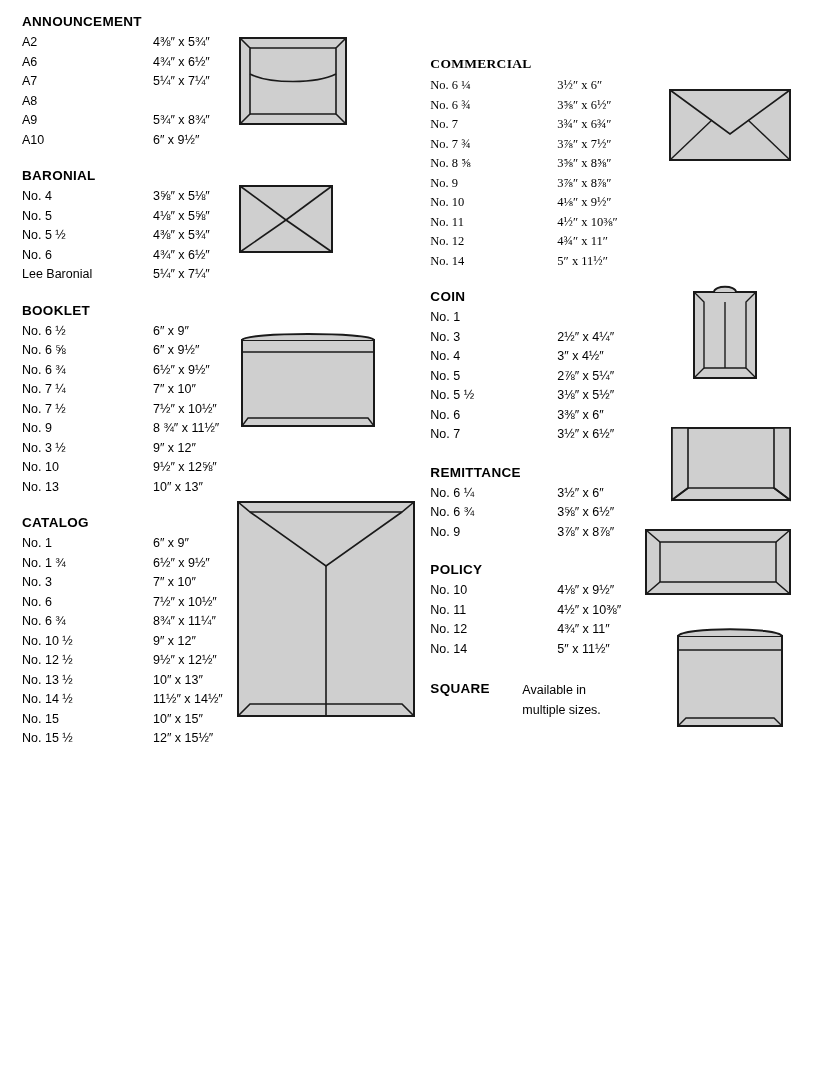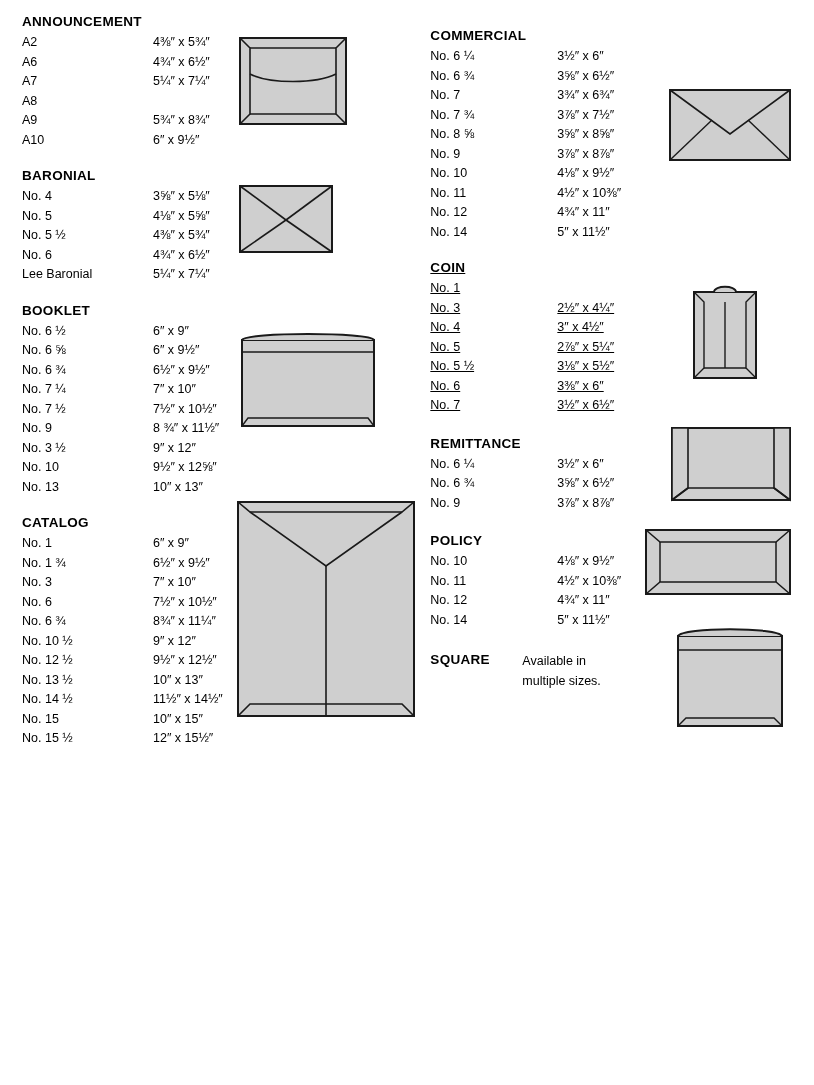--- a/index.html
+++ b/index.html
@@ -18,21 +18,21 @@
   }
   .page {
     position: relative;
     width: 814px;
     height: 1085px;
     padding: 14px 22px;
   }
   .columns {
     display: flex;
     flex-direction: row;
-    align-items: flex-start;
+    align-items: center;
   }
   .col {
     position: relative;
   }
   .col-left { width: 420px; }
   .col-right { width: 372px; }
 
   .group {
     position: relative;
     margin-bottom: 18px;
@@ -230,21 +230,21 @@
         <div class="row">
           <span class="name">No. 15 ½</span>
           <span class="dim">12″  x  15½″</span>
         </div>
       </div>
 
     </div>
 
     <div class="col col-right">
 
-      <div class="group" style="margin-top:14px;">
+      <div class="group" style="margin-top:14px;font-family:Liberation Serif, serif;">
         <div class="group-title">COMMERCIAL</div>
         <div class="row">
           <span class="name">No. 6 ¼</span>
           <span class="dim">3½″  x  6″</span>
         </div>
         <div class="row">
           <span class="name">No. 6 ¾</span>
           <span class="dim">3⅝″  x  6½″</span>
         </div>
         <div class="row">
@@ -274,21 +274,21 @@
         <div class="row">
           <span class="name">No. 12</span>
           <span class="dim">4¾″  x  11″</span>
         </div>
         <div class="row">
           <span class="name">No. 14</span>
           <span class="dim">5″  x  11½″</span>
         </div>
       </div>
 
-      <div class="group" style="margin-bottom:20px;text-decoration:underline;">
+      <div class="group" style="margin-bottom:20px;">
         <div class="group-title">COIN</div>
         <div class="row">
           <span class="name">No. 1</span>
         </div>
         <div class="row">
           <span class="name">No. 3</span>
           <span class="dim">2½″  x  4¼″</span>
         </div>
         <div class="row">
           <span class="name">No. 4</span>

